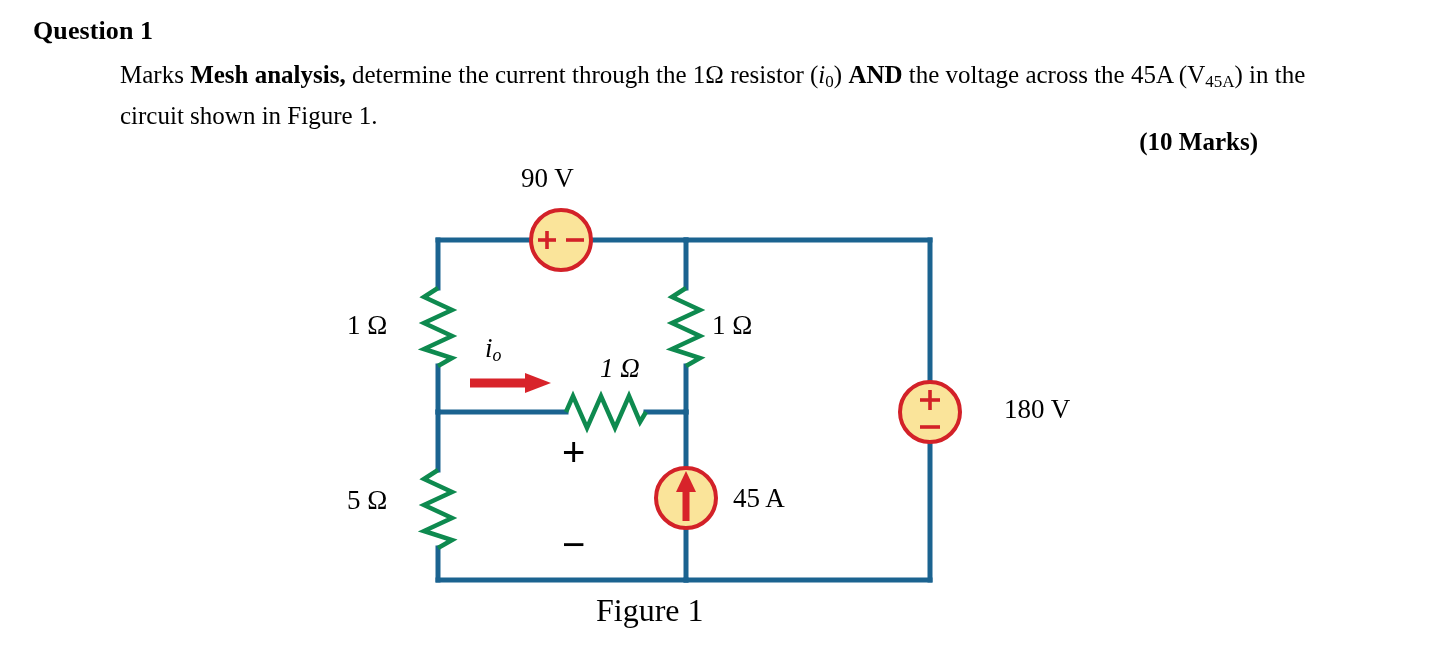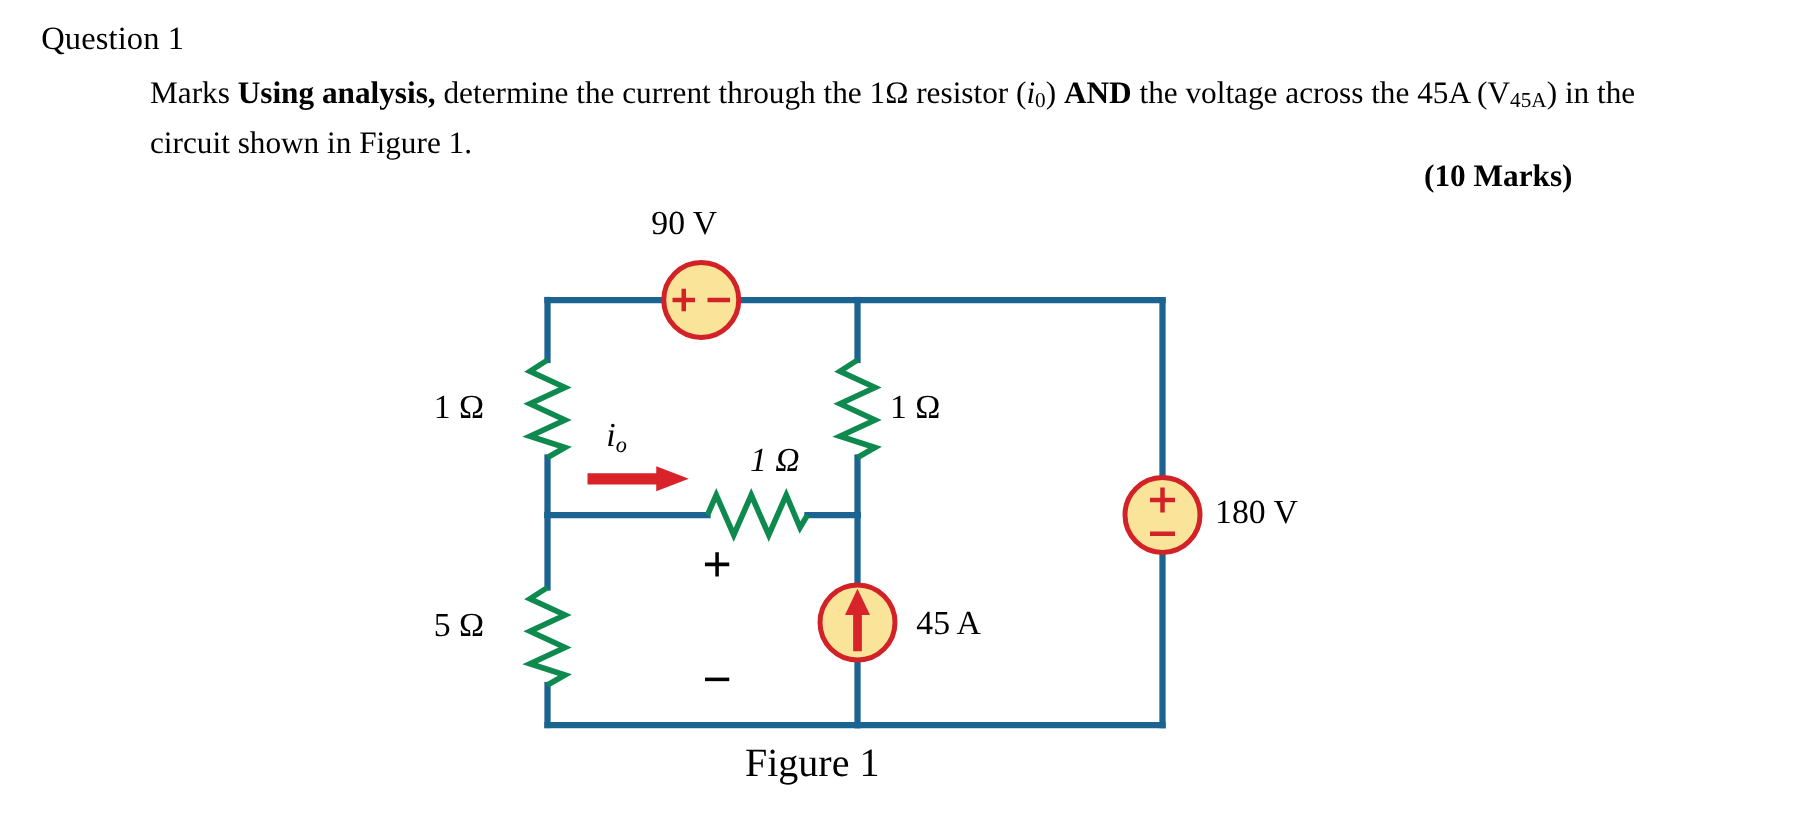--- a/index.html
+++ b/index.html
@@ -21,21 +21,21 @@
     position: absolute;
     left: 0;
     top: 0;
     width: 1438px;
   }
   #question-heading {
     position: absolute;
     left: 33px;
     top: 16px;
     font-size: 26px;
-    font-weight: normal;
+    font-weight: bold;
     letter-spacing: 0.1px;
     white-space: nowrap;
     text-align: center;
   }
   #question-body {
     position: absolute;
     left: 120px;
     top: 58px;
     width: 1250px;
     font-size: 25px;
@@ -99,21 +99,21 @@
   }
   #io-label .sub { font-size: 0.66em; vertical-align: -0.25em; }
 </style>
 </head>
 <body>
 
 <div id="question-block">
 
   <div id="question-heading">Question 1</div>
 
-  <div id="question-body"><span>Marks </span><b>Using analysis,</b><span> determine the current through the 1Ω resistor (</span><span class="ital">i</span><span class="sub">0</span><span>) </span><b>AND</b><span> the voltage across the 45A (V</span><span class="sub">45A</span><span>) in the circuit shown in Figure 1.</span>
+  <div id="question-body"><span>Marks </span><b>Mesh analysis,</b><span> determine the current through the 1Ω resistor (</span><span class="ital">i</span><span class="sub">0</span><span>) </span><b>AND</b><span> the voltage across the 45A (V</span><span class="sub">45A</span><span>) in the circuit shown in Figure 1.</span>
   </div>
 
   <div id="marks-line">(10 Marks)</div>
 </div>
 
 <div id="figure-wrap">
 
   <svg id="circuit-svg" width="1438" height="656" viewBox="0 0 1438 656">
 
     <g stroke="#1b6390" stroke-width="5" fill="none" stroke-linecap="square">
@@ -203,21 +203,21 @@
   <div class="fig-label" style="left:521px; top:163px;">90 V</div>
 
   <div class="fig-label" style="left:347px; top:310px;">1 Ω</div>
 
   <div class="fig-label" style="left:347px; top:485px;">5 Ω</div>
 
   <div class="fig-label" style="left:712px; top:310px;">1 Ω</div>
 
   <div class="fig-label" style="left:600px; top:353px;font-style:italic;">1 Ω</div>
 
-  <div class="fig-label" style="left:972px; top:394px;">180 V</div>
+  <div class="fig-label" style="left:1004px; top:394px;">180 V</div>
 
   <div class="fig-label" style="left:733px; top:483px;">45 A</div>
 
   <div id="io-label"><span>i</span><span class="sub">o</span></div>
 
   <div class="pm-sign" style="left:562px; top:432px;">+</div>
 
   <div class="pm-sign" style="left:562px; top:524px;">−</div>
 
   <div id="figure-caption">Figure 1</div>

